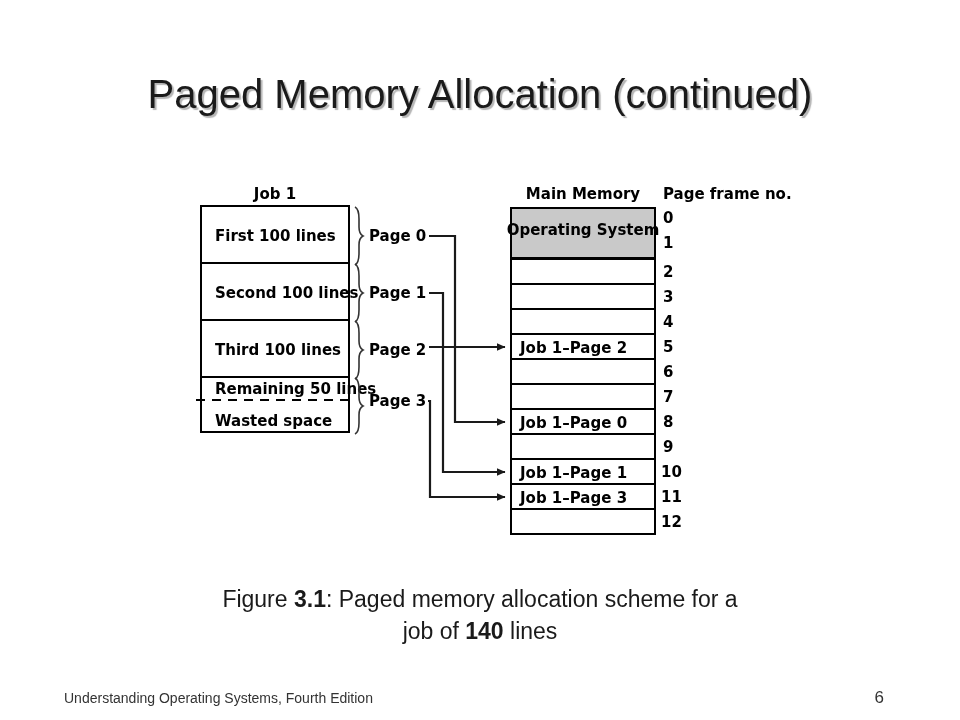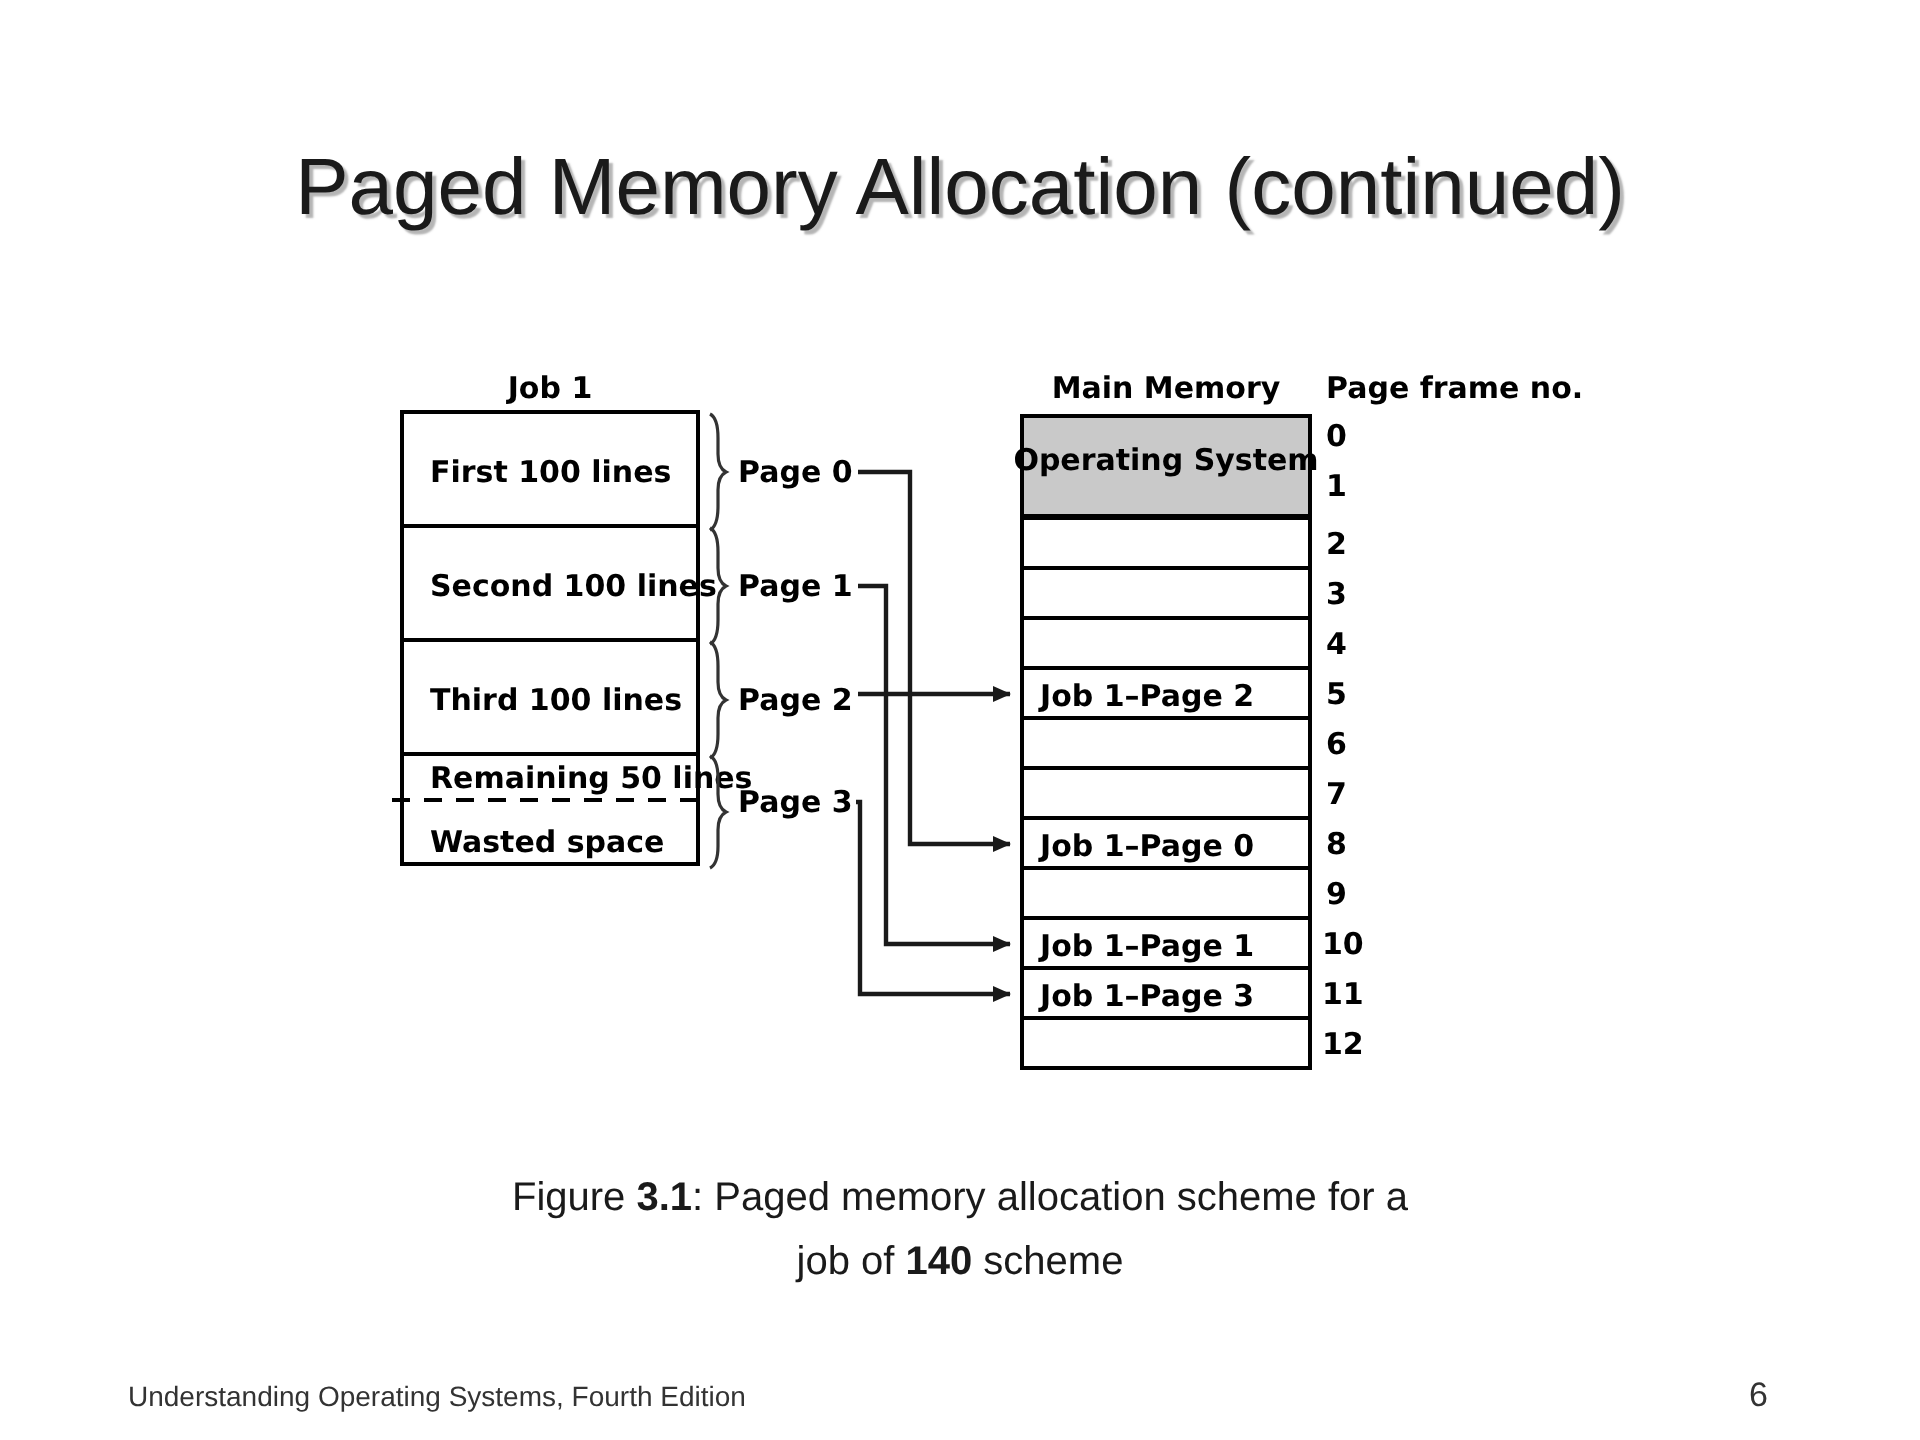--- a/index.html
+++ b/index.html
@@ -58,21 +58,21 @@
   .brace          { stroke: #333333; stroke-width: 1.6; fill: none; }
 
   
   #figure-caption {
     position: absolute;
     left: 130px;
     top: 583px;
     width: 700px;
     text-align: center;
     font-family: "Liberation Sans", sans-serif;
-    font-size: 20px;
+    font-size: 23px;
     line-height: 32px;
     color: #1a1a1a;
   }
   #figure-caption .em { font-weight: bold; }
 
   
   #footer-rule {
     position: absolute;
     left: 0;
     top: 676px;
@@ -195,18 +195,18 @@
   <text class="dg-frameno" x="663" y="452">9</text>
   <text class="dg-frameno" x="661" y="477">10</text>
   <text class="dg-frameno" x="661" y="502">11</text>
   <text class="dg-frameno" x="661" y="527">12</text>
 
 </svg>
 
 <div id="figure-caption">
   <span>Figure </span><span class="em">3.1</span><span>: Paged memory allocation scheme for a</span>
   <br>
-  <span>job of </span><span class="em">140</span><span> scheme</span>
+  <span>job of </span><span class="em">140</span><span> lines</span>
 </div>
 
 <div id="footer-rule"></div>
 <div id="footer-text">Understanding Operating Systems, Fourth Edition</div>
 <div id="footer-pageno">6</div>
 
 </body></html>

